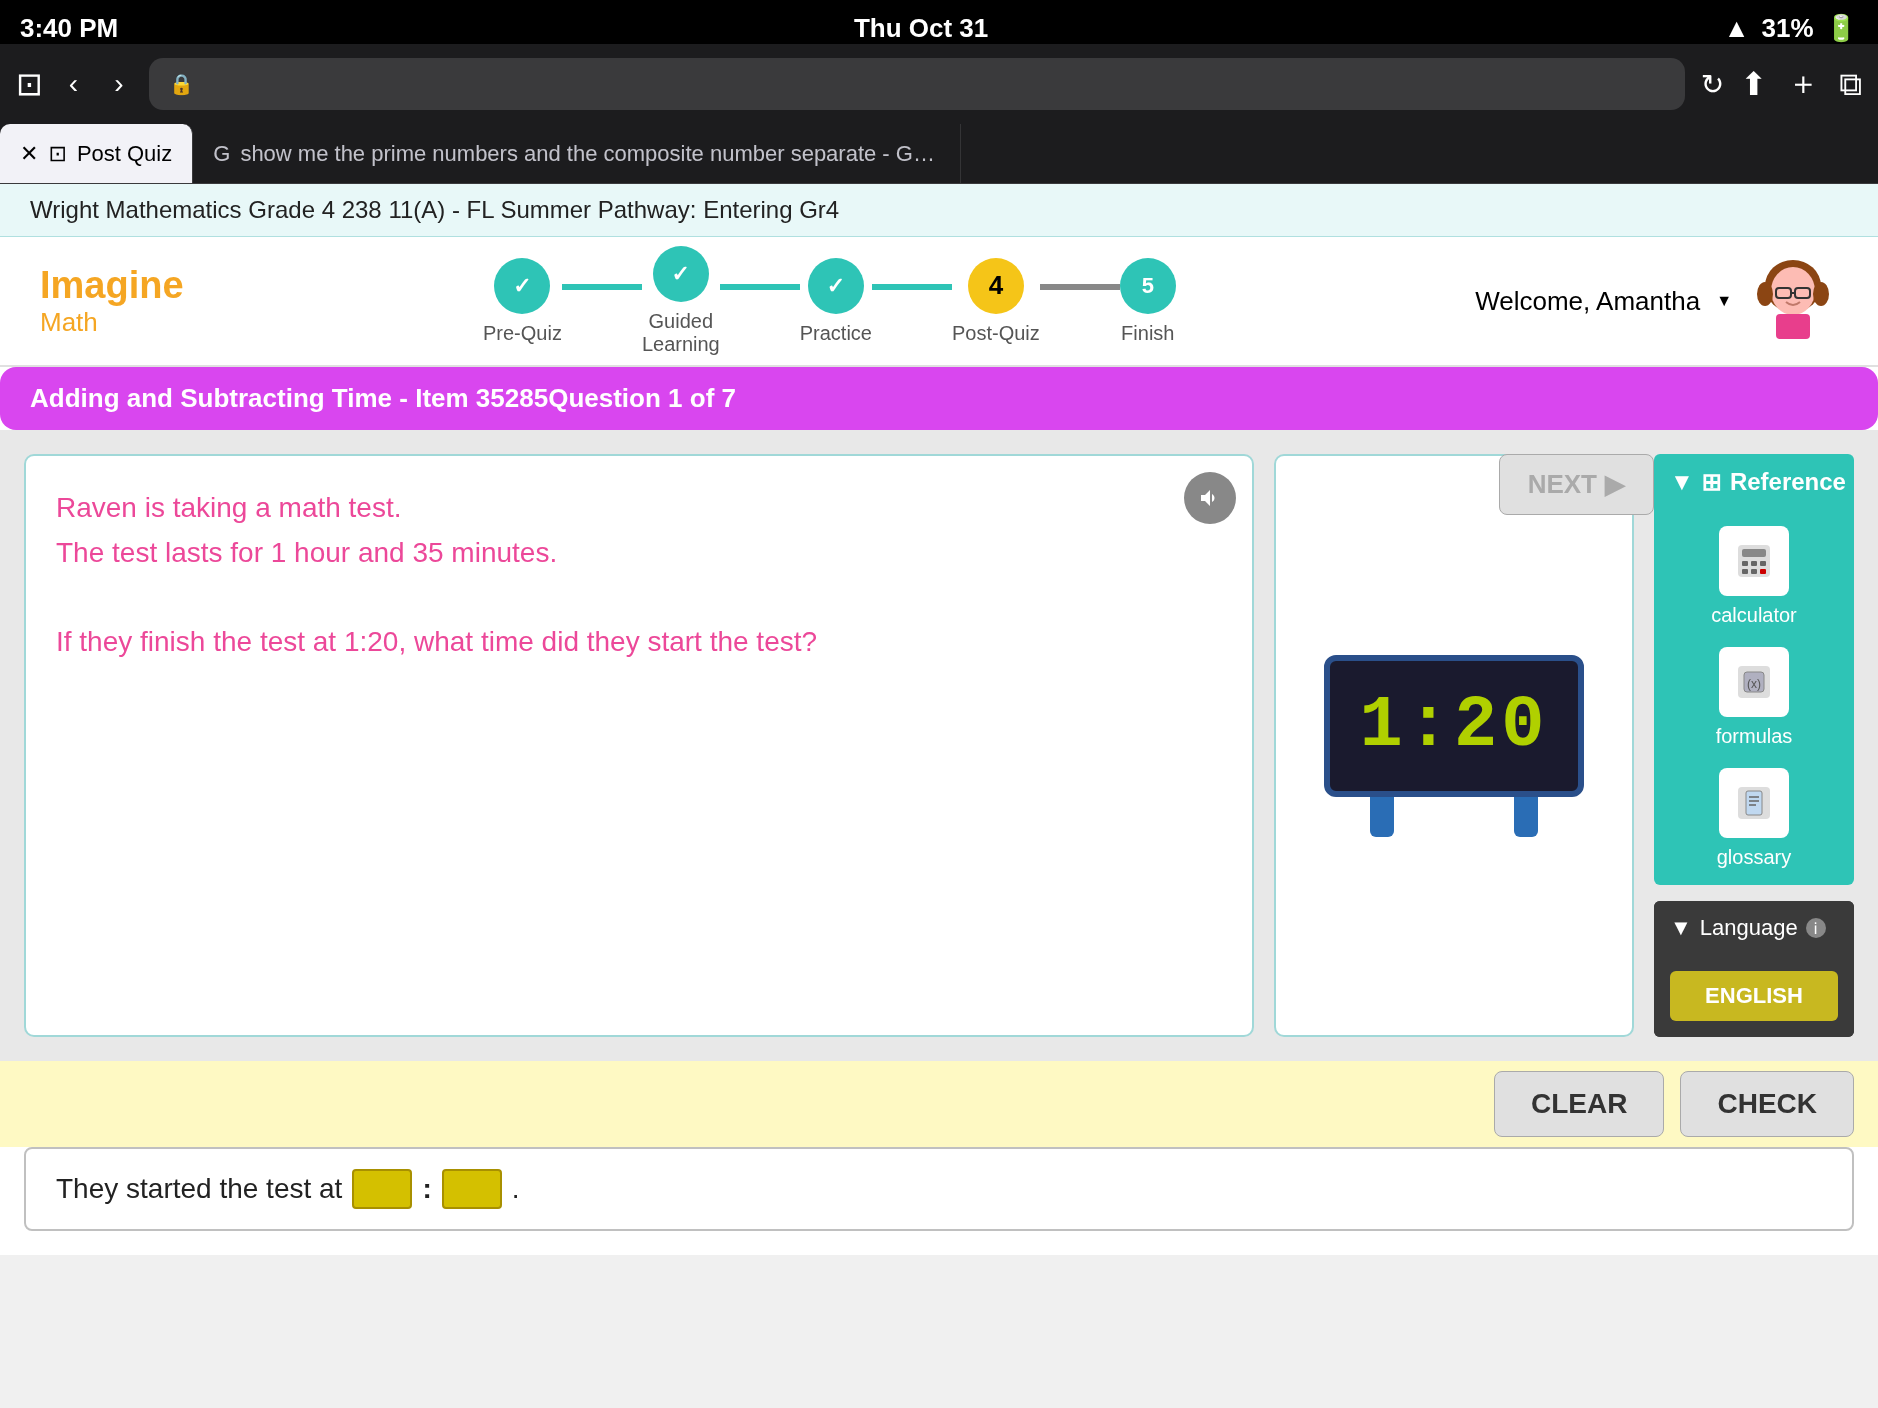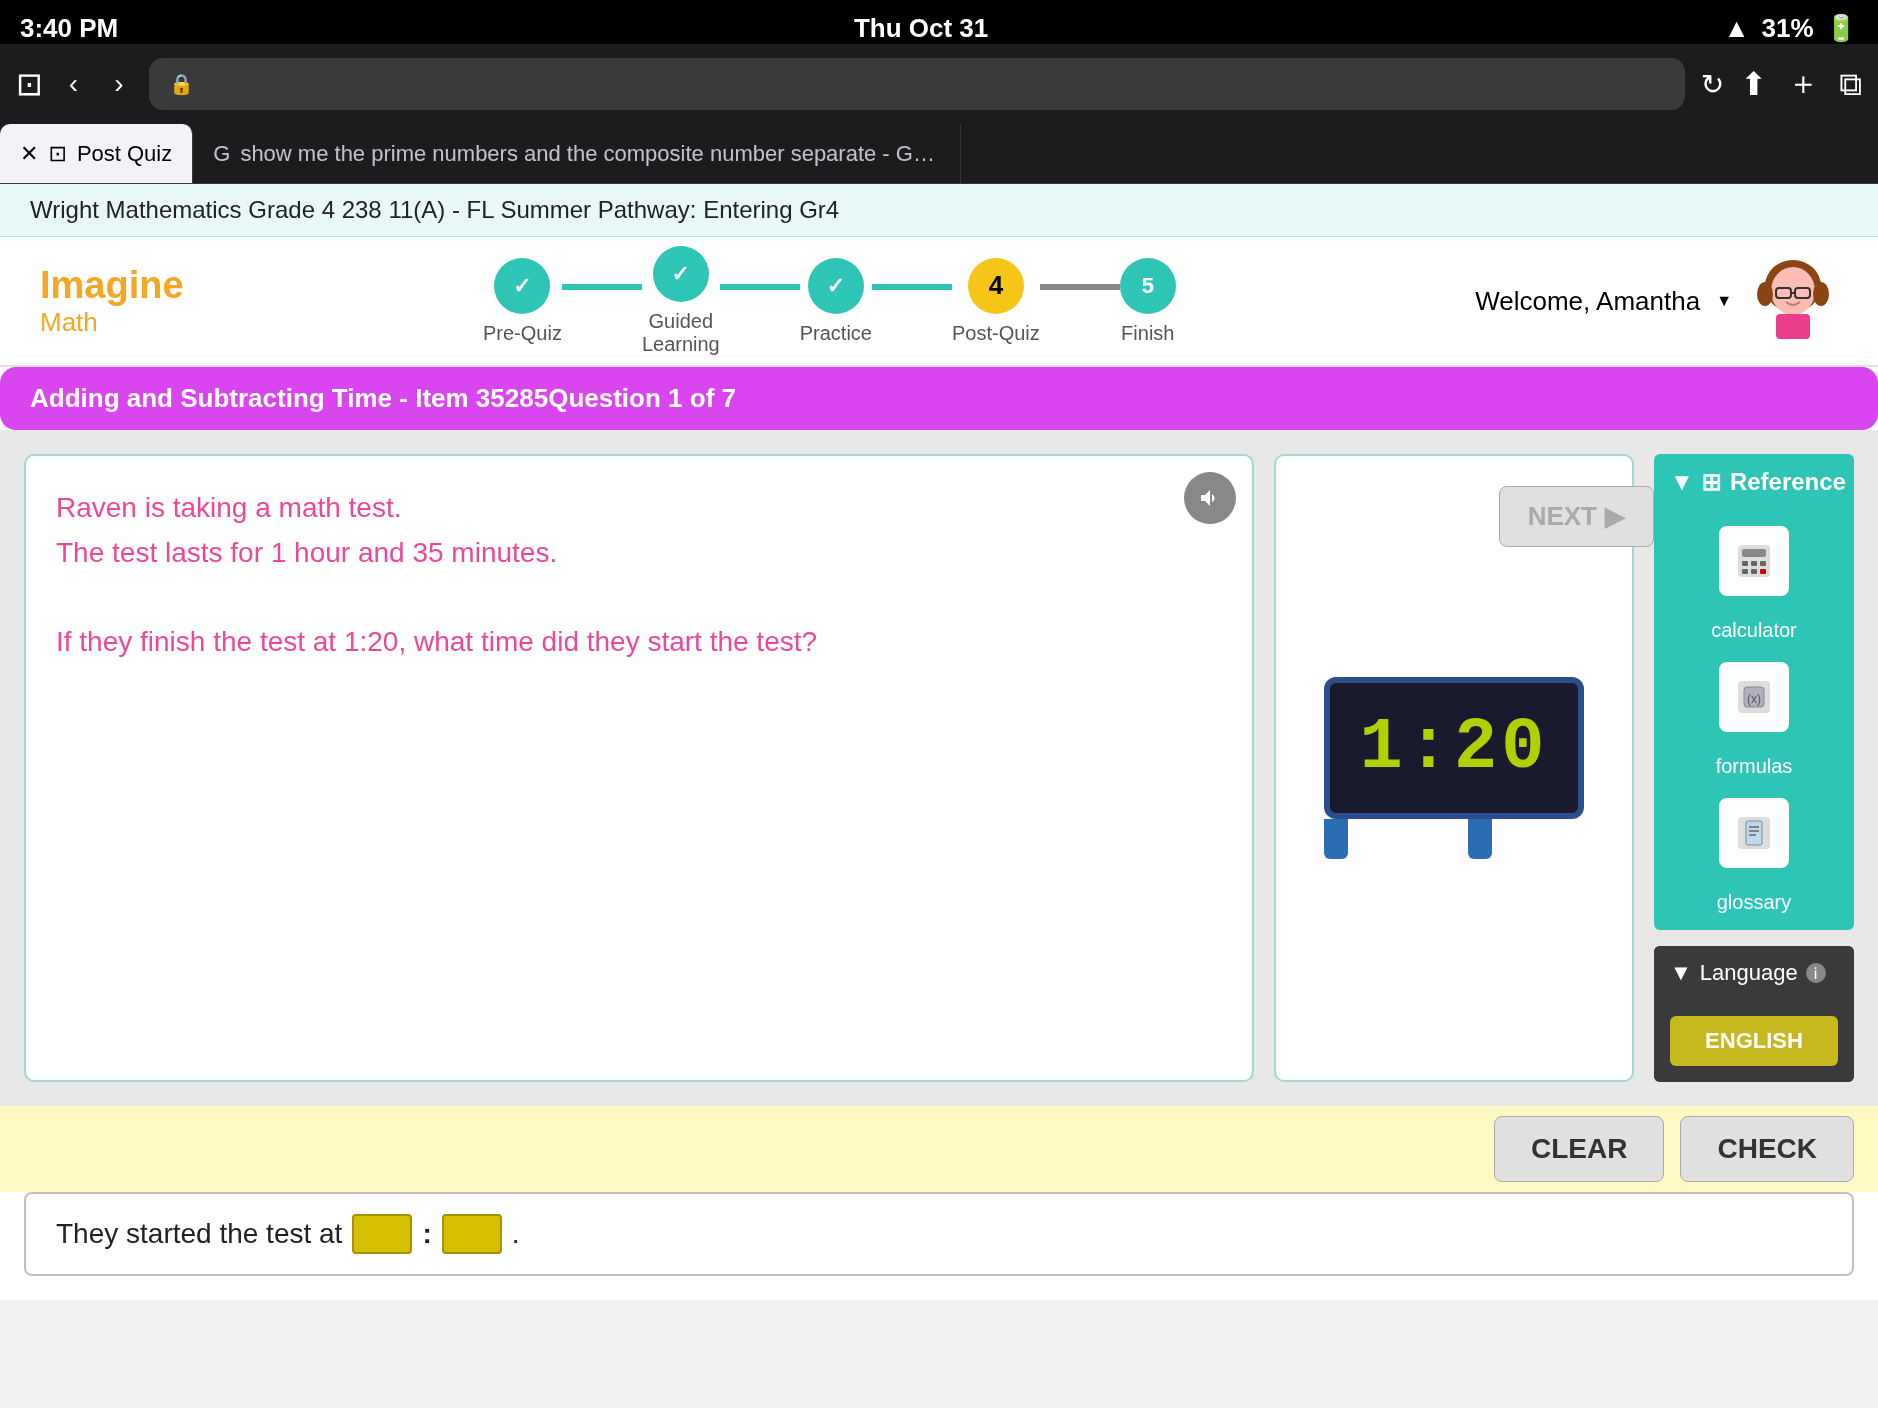--- a/index.html
+++ b/index.html
@@ -296,21 +296,21 @@
       padding: 16px;
       display: flex;
       flex-direction: column;
       gap: 20px;
       border-radius: 0 0 6px 6px;
     }
     .ref-tool {
       display: flex;
       flex-direction: column;
       align-items: center;
-      gap: 23px;
+      gap: 8px;
       cursor: pointer;
     }
     .ref-tool-icon {
       background: #fff;
       border-radius: 8px;
       width: 70px;
       height: 70px;
       display: flex;
       align-items: center;
       justify-content: center;
@@ -557,21 +557,21 @@
             <path d="M3 9v6h4l5 5V4L7 9H3zm13.5 3c0-1.77-1.02-3.29-2.5-4.03v8.05c1.48-.73 2.5-2.25 2.5-4.02z"></path>
           </svg>
         </button>
         <p>Raven is taking a math test.</p>
         <p>The test lasts for 1 hour and 35 minutes.</p>
         <br>
         <p>If they finish the test at 1:20, what time did they start the test?</p>
       </div>
 
       <div class="image-box">
-        <div style="display:flex;flex-direction:column;">
+        <div style="display:flex;flex-direction:column;align-items:center;">
 
           <div class="clock-display">
             <div class="clock-time">1:20</div>
           </div>
 
           <div style="display:flex;gap:120px;margin-top:0;">
             <div style="width:24px;height:40px;background:#2a6db5;border-radius:0 0 6px 6px;"></div>
             <div style="width:24px;height:40px;background:#2a6db5;border-radius:0 0 6px 6px;"></div>
           </div>
         </div>
@@ -635,21 +635,21 @@
           <span>Language</span>
           <span style="font-size:16px;background:#888;border-radius:50%;width:20px;height:20px;display:inline-flex;align-items:center;justify-content:center;color:#fff;">ℹ</span>
         </div>
         <div class="language-body">
           <button class="english-btn">ENGLISH</button>
         </div>
       </div>
 
     </div>
 
-    <button class="next-btn" style="position:absolute;right:224px;top:24px;margin-top:32px;">
+    <button class="next-btn" style="position:absolute;right:224px;top:24px;">
       <span>NEXT</span>
       <span>▶</span>
     </button>
 
   </div>
 
   <div class="action-buttons">
     <button class="btn-clear">CLEAR</button>
     <button class="btn-check">CHECK</button>
   </div>

